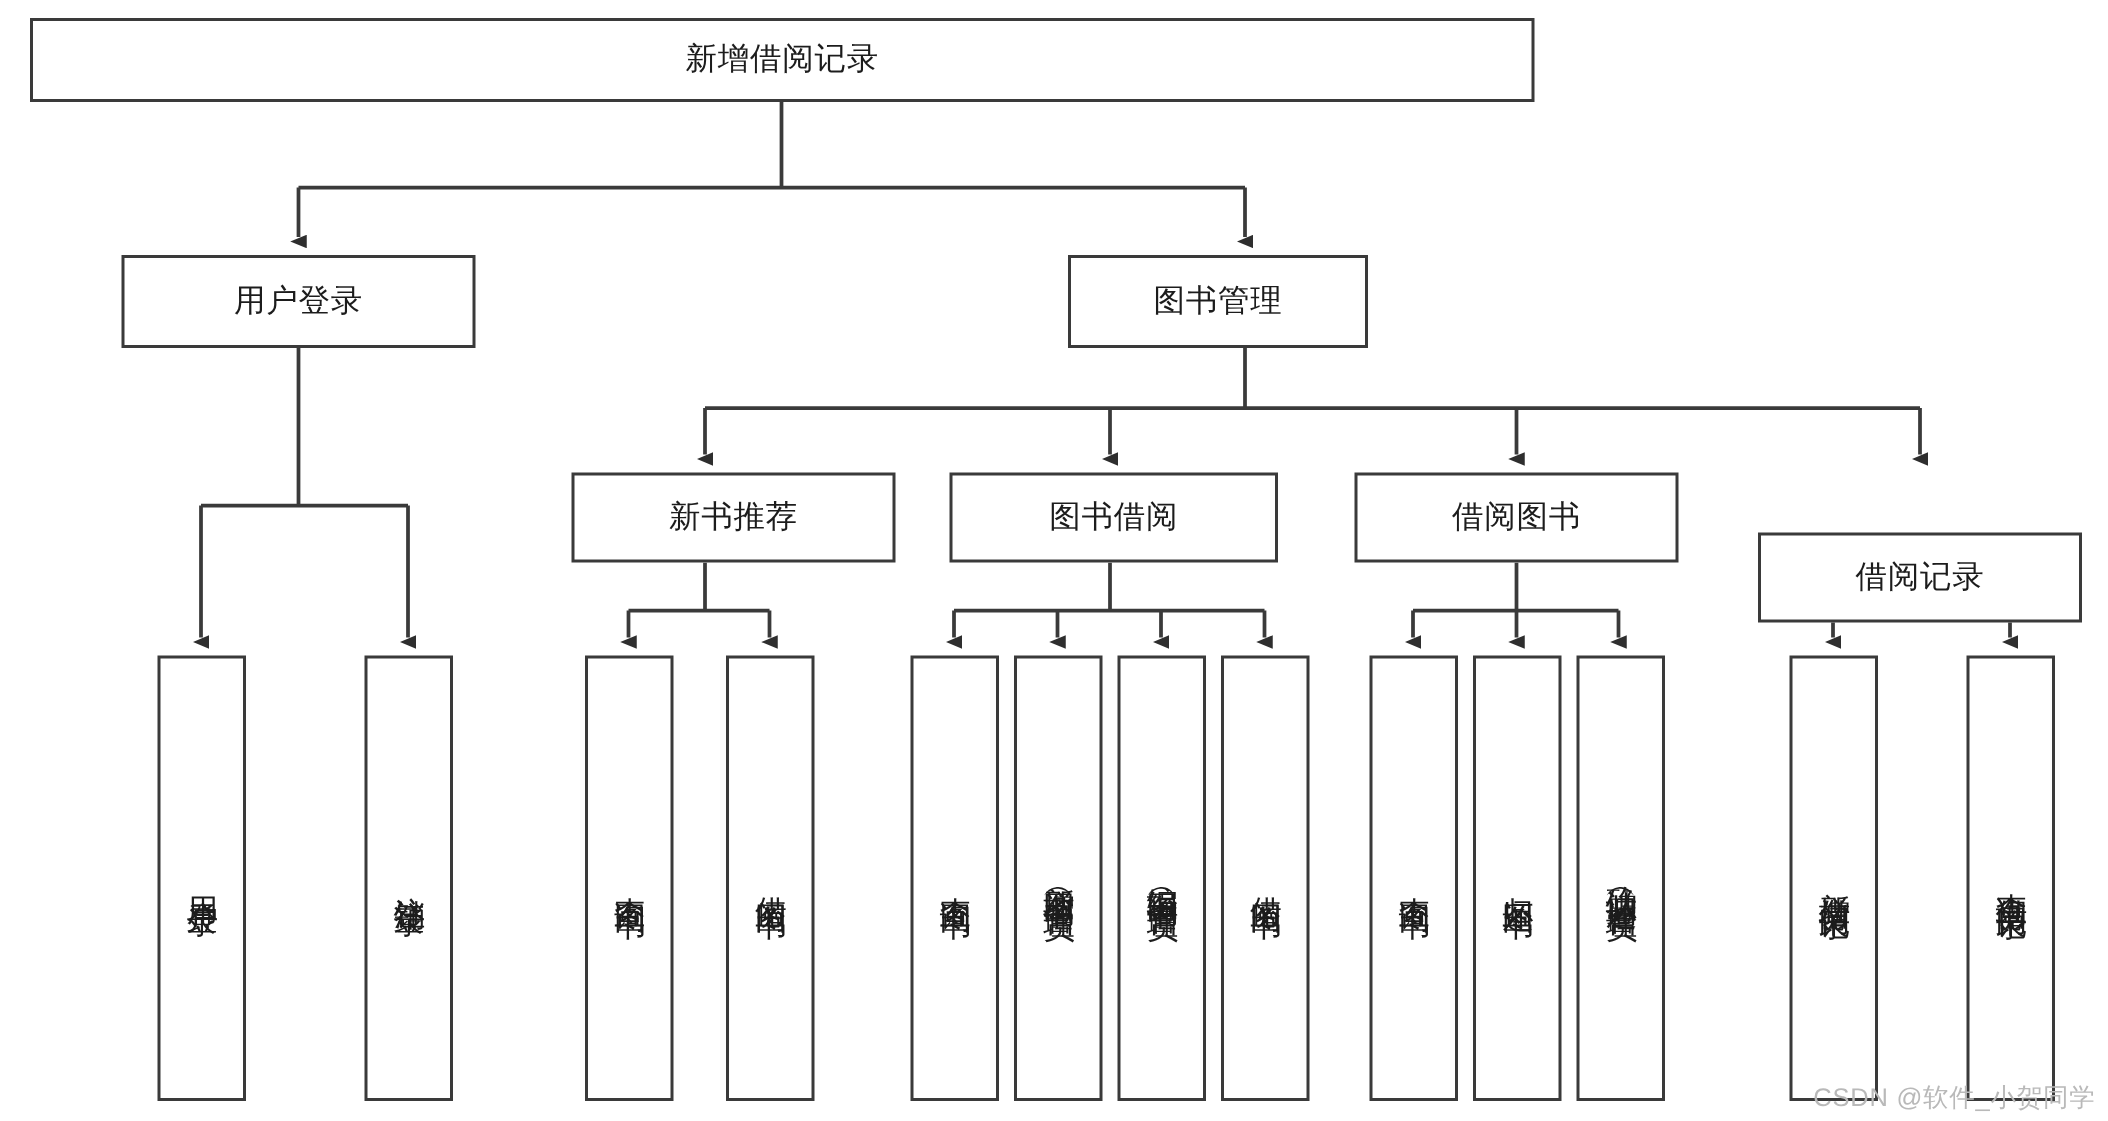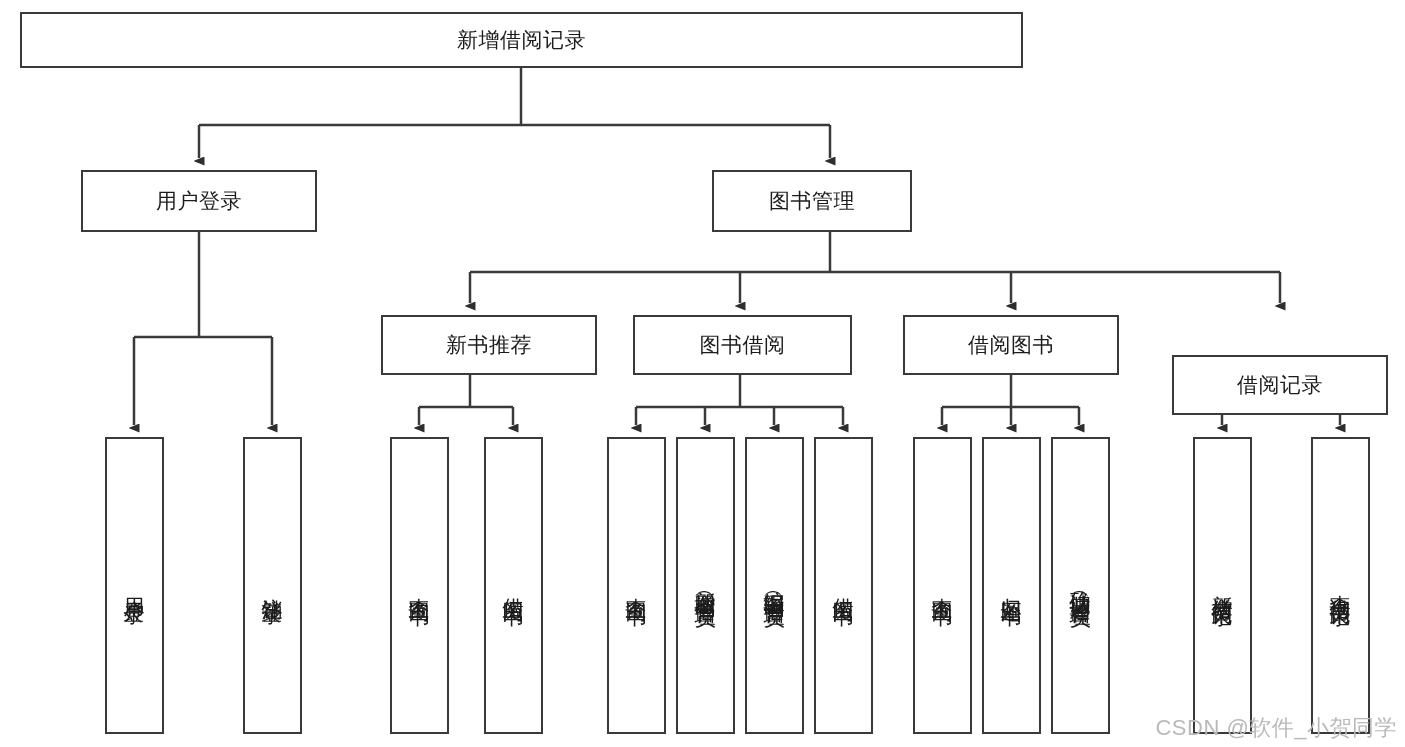--- a/index.html
+++ b/index.html
@@ -56,21 +56,21 @@
     writing-mode: vertical-rl;
     text-orientation: upright;
     font-size: 21px;
     letter-spacing: 2.5px;
     line-height: 1;
   }
   #watermark {
     position: absolute;
     right: 8px;
     bottom: 4px;
-    font-size: 22px;
+    font-size: 17px;
     color: #b9b9b9;
     z-index: 20;
     letter-spacing: 0.5px;
     white-space: pre;
     pointer-events: none;
   }
 </style>
 </head>
 <body>
 

